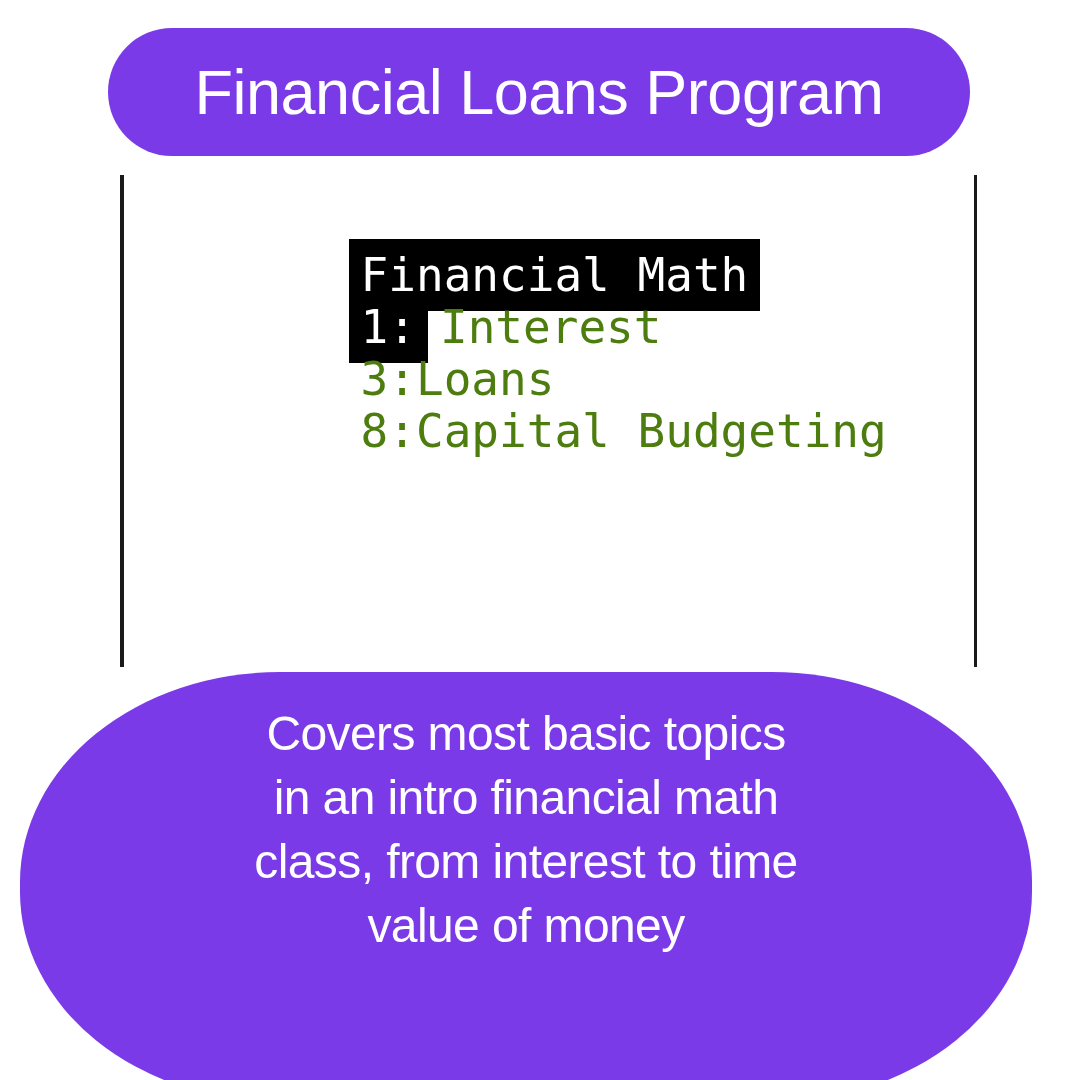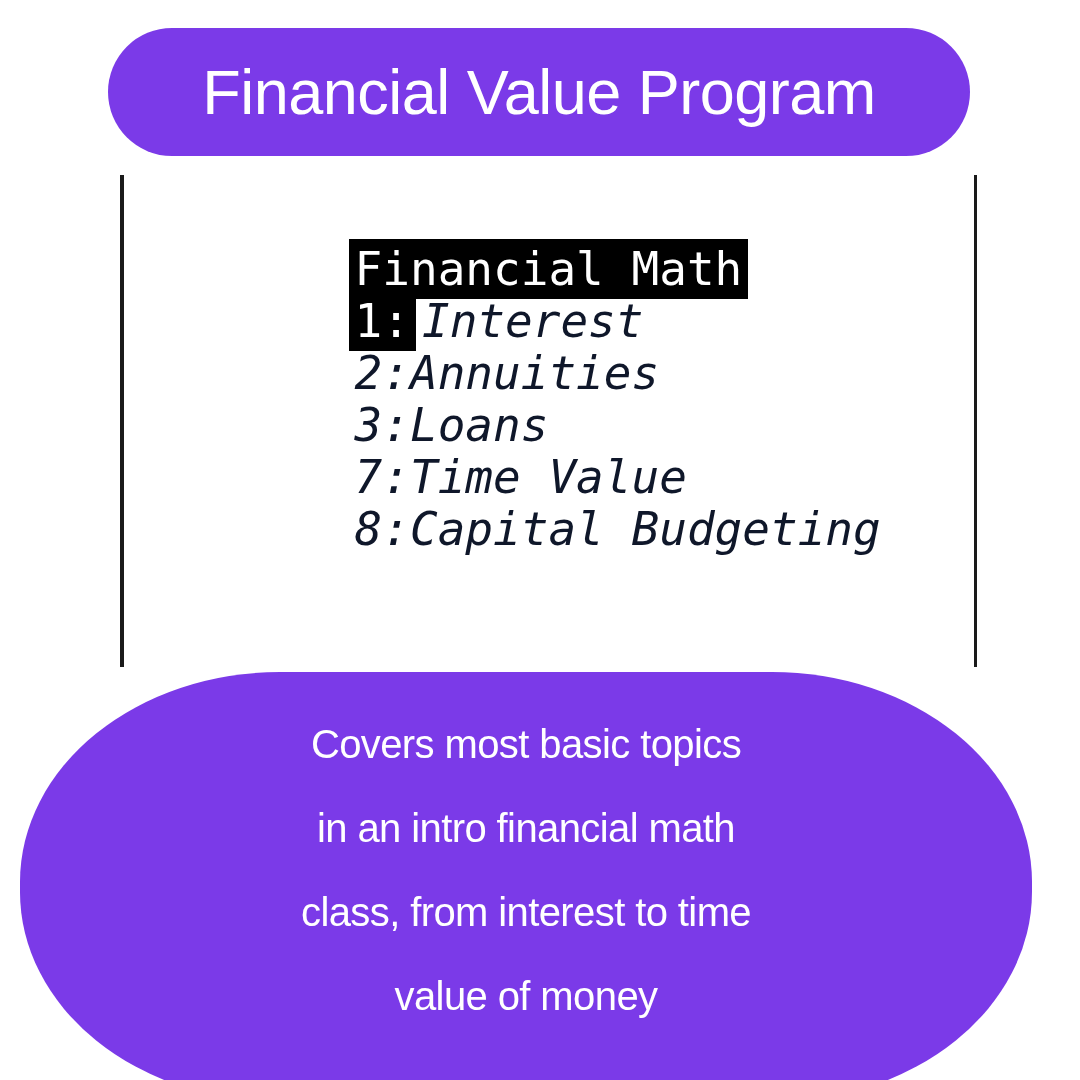--- a/index.html
+++ b/index.html
@@ -77,31 +77,30 @@
     white-space: pre;
     display: block;
   }
   .calc-row .seg {
     display: inline-block;
     white-space: pre;
     font-family: "DejaVu Sans Mono", "Liberation Mono", monospace;
     font-size: 46px;
     line-height: 48px;
     vertical-align: top;
-    padding: 6px;
+    padding: 12px;
   }
   
   .calc-row .seg.inverse {
     background: #000000;
     color: #ffffff;
   }
   .calc-row .seg.normal {
     background: transparent;
-    color: #0f172a;
-    font-style: italic;
+    color: #4d7c0f;
   }
   .calc-row.title-row {
     height: 50px;
     line-height: 50px;
   }
 
   
   #bottom-bubble {
     position: absolute;
     left: 20px;
@@ -111,65 +110,59 @@
     background: #7b3ae8;
     border-radius: 260px / 210px;
   }
   #bottom-bubble-text {
     position: absolute;
     left: 18px;
     top: 30px;
     width: 976px;
     color: #ffffff;
     font-family: "Liberation Sans", sans-serif;
-    font-size: 40px;
-    line-height: 84px;
+    font-size: 48px;
+    line-height: 64px;
     font-weight: 400;
     letter-spacing: -0.6px;
     text-align: center;
     white-space: pre-line;
   }
 </style>
 </head>
 <body>
 
 <div id="stage">
 
   <div id="top-pill">
-    <div id="top-pill-text">Financial Value Program</div>
+    <div id="top-pill-text">Financial Loans Program</div>
   </div>
 
   <div id="calc-screen">
     <div class="screen-edge" id="screen-edge-left"></div>
     <div class="screen-edge" id="screen-edge-right"></div>
 
     <div id="calc-rows">
 
       <div class="calc-row title-row">
         <span class="seg inverse">Financial Math</span>
       </div>
 
       <div class="calc-row">
         <span class="seg inverse">1:</span><span class="seg normal">Interest</span>
       </div>
 
-      <div class="calc-row">
-        <span class="seg normal">2:Annuities</span>
-      </div>
 
       <div class="calc-row">
         <span class="seg normal">3:Loans</span>
       </div>
 
 
 
 
-      <div class="calc-row">
-        <span class="seg normal">7:Time Value</span>
-      </div>
 
       <div class="calc-row">
         <span class="seg normal">8:Capital Budgeting</span>
       </div>
     </div>
   </div>
 
   <div id="bottom-bubble">
     <div id="bottom-bubble-text">Covers most basic topics
 in an intro financial math

